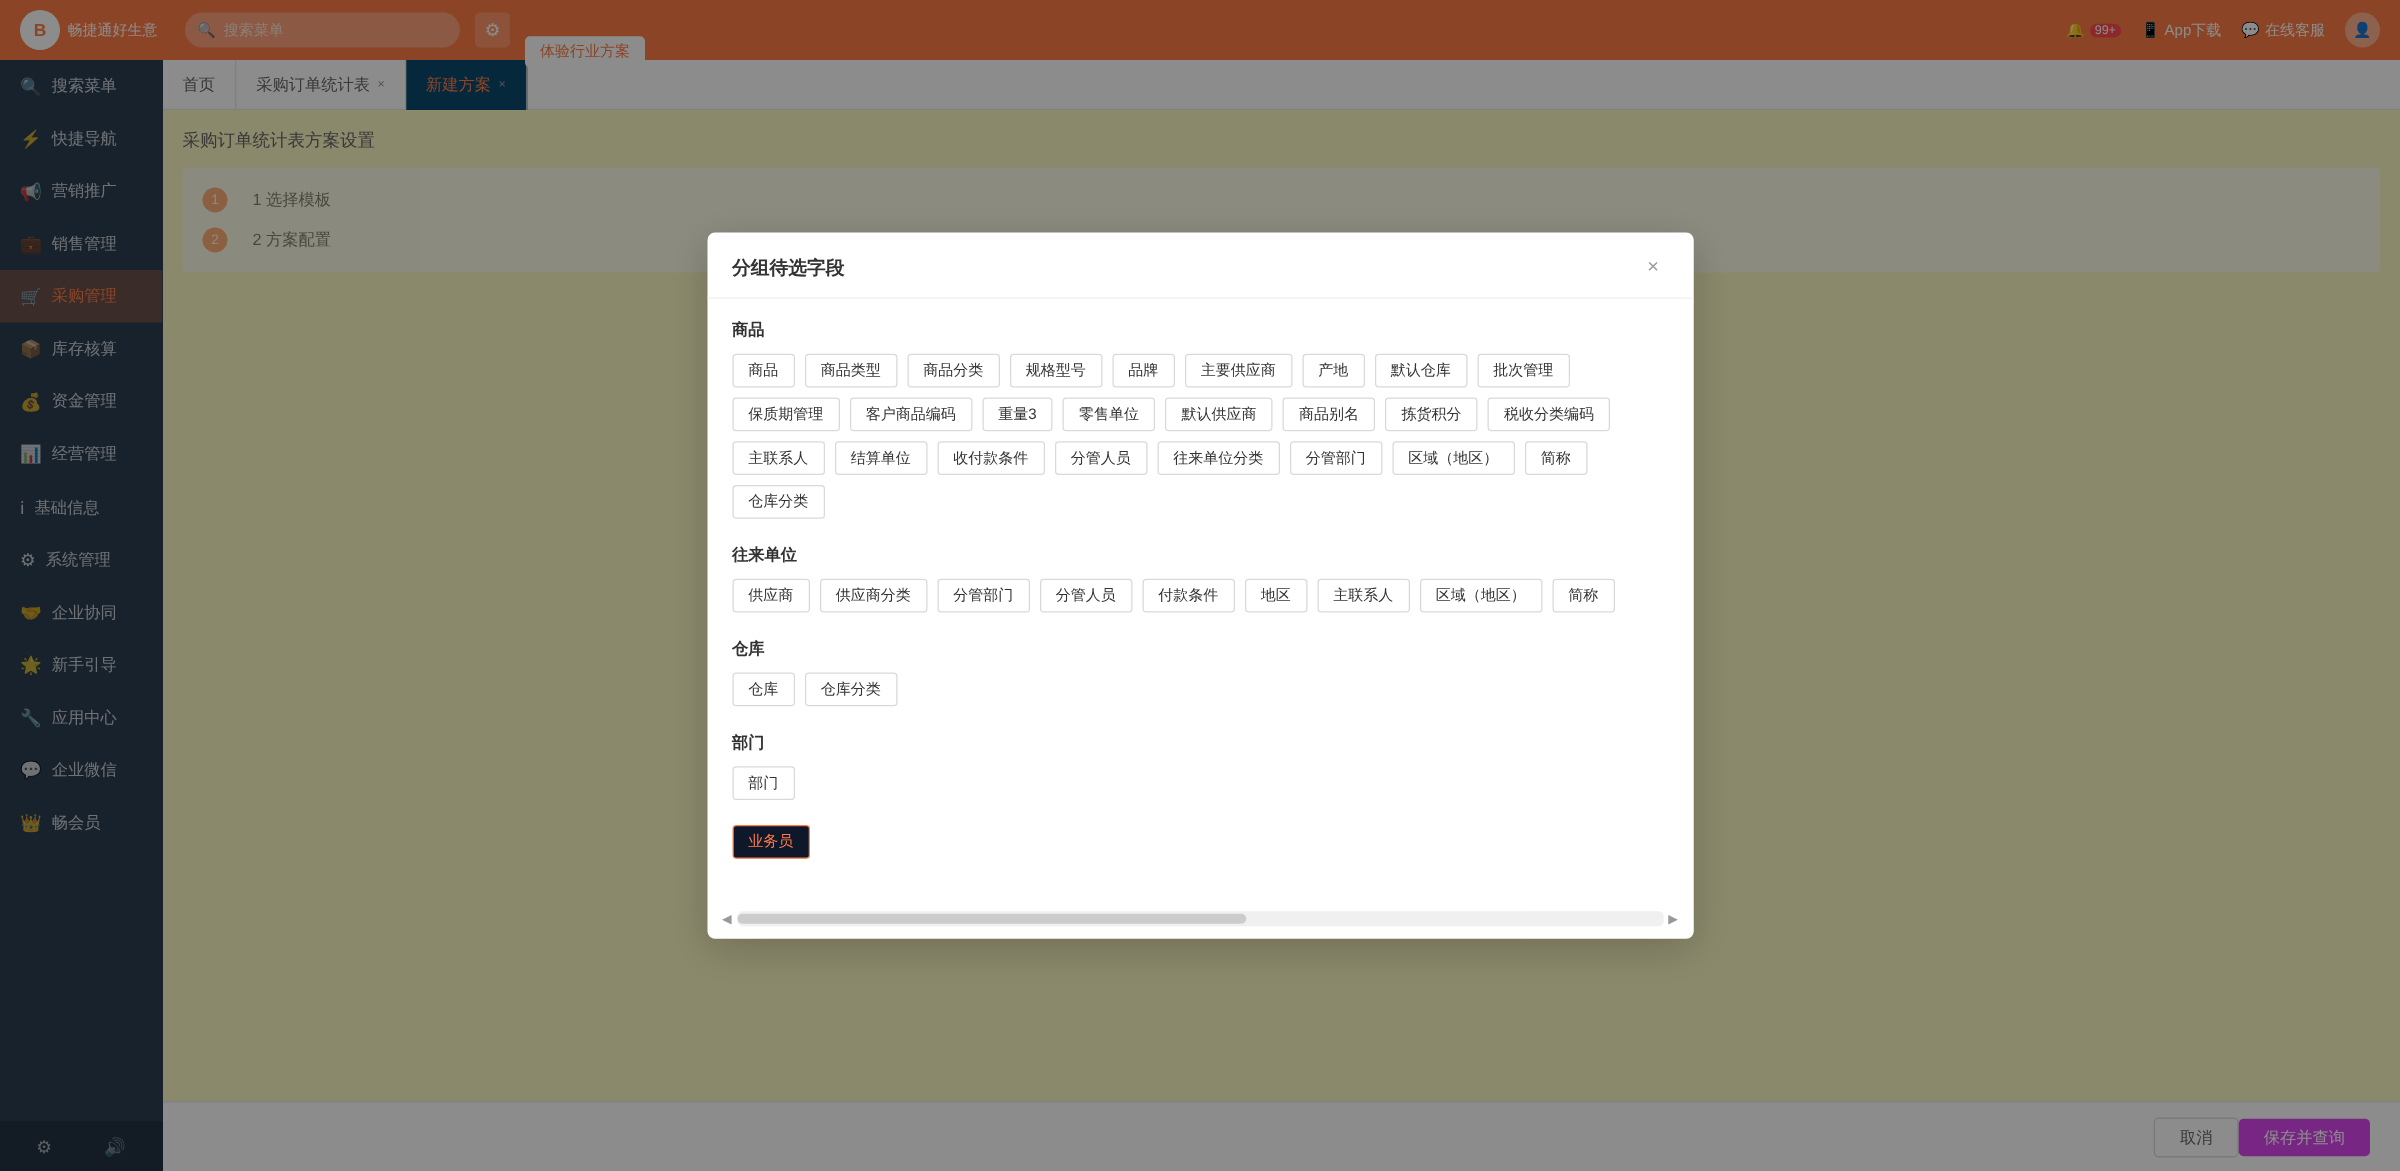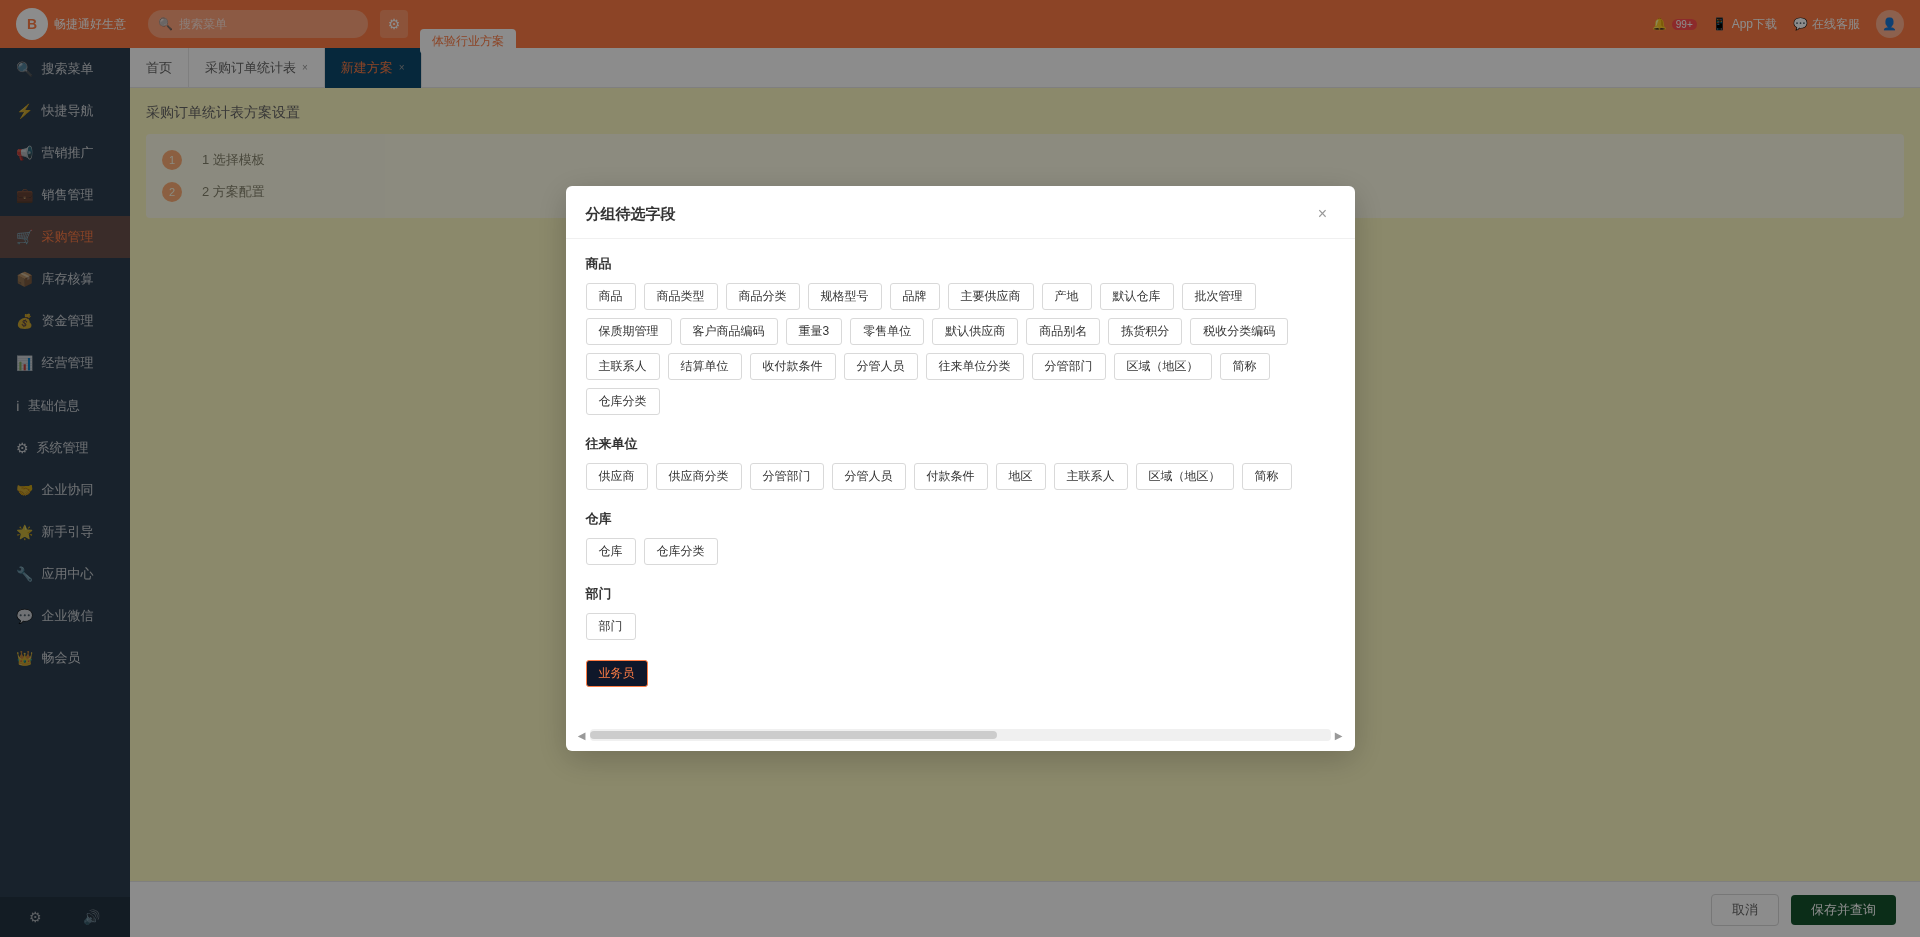--- a/index.html
+++ b/index.html
@@ -287,37 +287,36 @@
     .page-footer {
       position: fixed;
       bottom: 0; left: 130px; right: 0;
       height: 56px;
       background: #fff;
       border-top: 1px solid #e8e8e8;
       display: flex;
       align-items: center;
       justify-content: flex-end;
       padding: 0 24px;
-      gap: 12px;
       z-index: 95;
     }
     .btn-cancel {
       padding: 6px 20px;
       border: 1px solid #d9d9d9;
       border-radius: 4px;
       background: #fff;
       color: #666;
       cursor: pointer;
       font-size: 13px;
     }
     .btn-primary {
       padding: 6px 20px;
       border: none;
       border-radius: 4px;
-      background: #14532d;
+      background: #d946ef;
       color: #fff;
       cursor: pointer;
       font-size: 13px;
     }
 
     
     .modal-body::-webkit-scrollbar { width: 6px; }
     .modal-body::-webkit-scrollbar-track { background: #f0f0f0; }
     .modal-body::-webkit-scrollbar-thumb { background: #ccc; border-radius: 3px; }
   </style>

